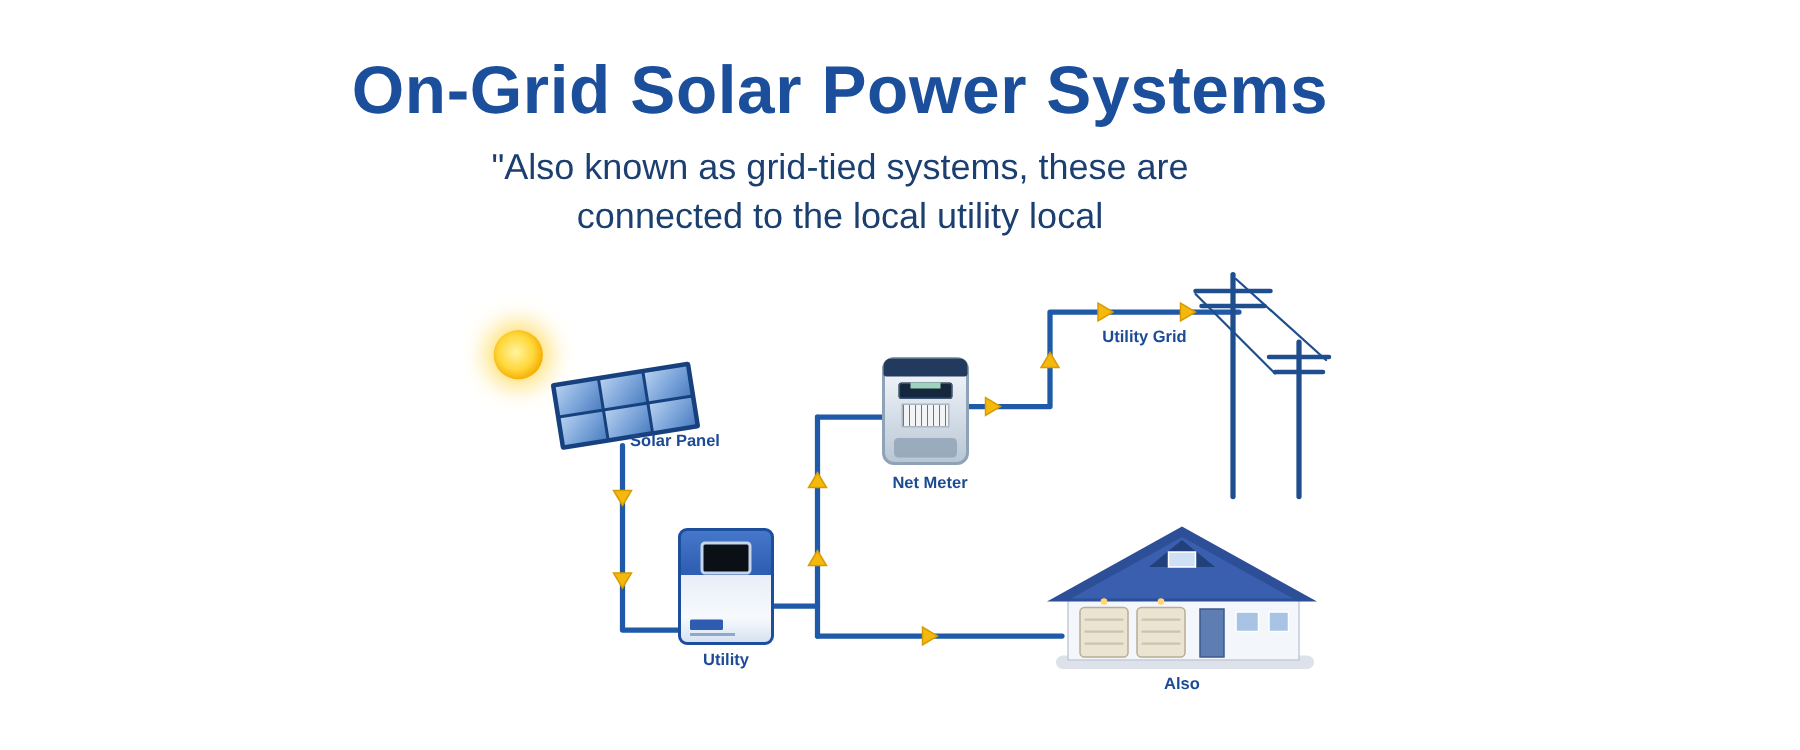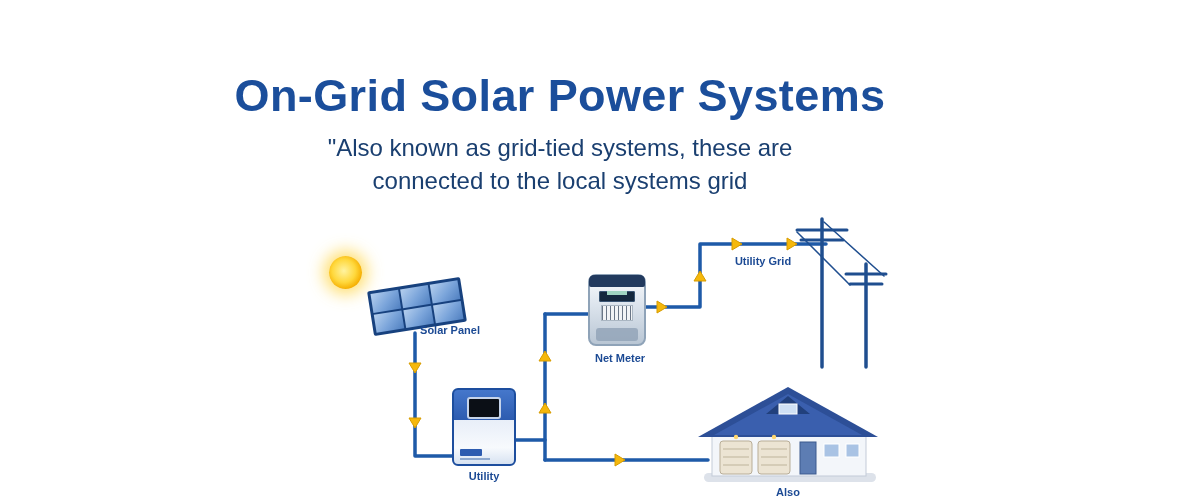--- a/index.html
+++ b/index.html
@@ -1,20 +1,20 @@
 <!DOCTYPE html>
 <html><head>
 <meta charset="utf-8">
 <style>
   html,body{margin:0;padding:0;}
   body{
     width:1200px;height:500px;background:#ffffff;position:relative;overflow:hidden;
     font-family:"Liberation Sans", sans-serif;
   }
-  .canvas{position:absolute;inset:0;margin-top:36px;}
+  .canvas{position:absolute;inset:0;}
 
   
   .header{position:absolute;top:34px;left:0;width:1120px;text-align:center;}
   .title{margin:0;font-size:45px;font-weight:bold;color:#1b4e9b;letter-spacing:.4px;}
   .subtitle{margin-top:9px;font-size:24px;color:#1a3f70;line-height:1.38;font-weight:normal;}
 
   
   .overlay{position:absolute;left:0;top:0;width:1200px;height:500px;}
 
   
@@ -60,21 +60,21 @@
 </style>
 </head>
 <body>
 
 <div class="canvas">
 
   <div class="header">
     <h1 class="title">On-Grid Solar Power Systems</h1>
     <div class="subtitle">
       <div>"Also known as grid-tied systems, these are</div>
-      <div>connected to the local systems grid</div>
+      <div>connected to the local utility local</div>
     </div>
   </div>
 
   <svg class="overlay" viewBox="0 0 1200 500">
 
     <g stroke="#1e5aa8" stroke-width="3.5" fill="none" stroke-linejoin="round" stroke-linecap="round">
       <path d="M415 297 L415 420 L452 420"></path>
       <path d="M516 404 L545 404"></path>
       <path d="M545 278 L545 424"></path>
       <path d="M545 278 L588 278"></path>

